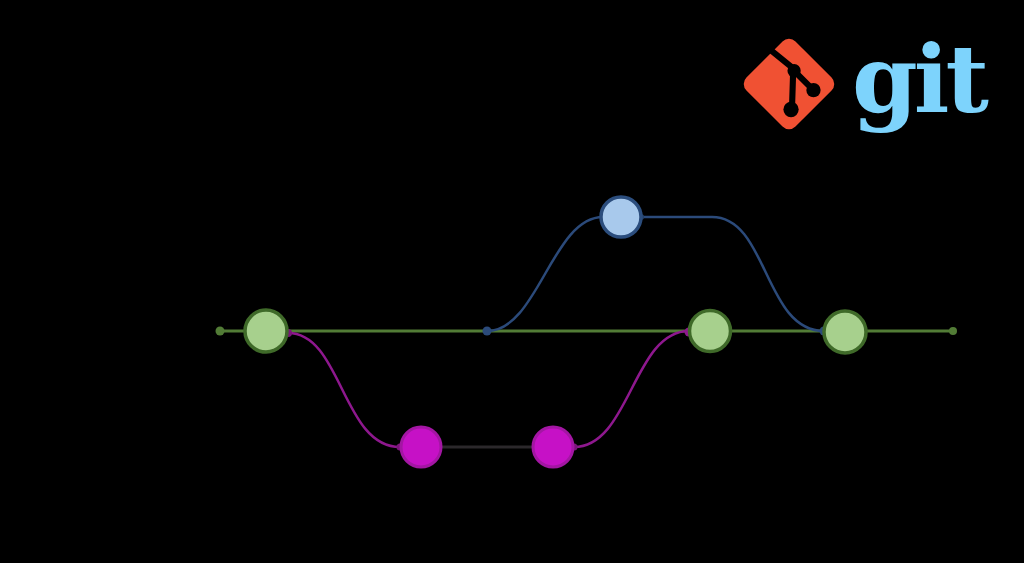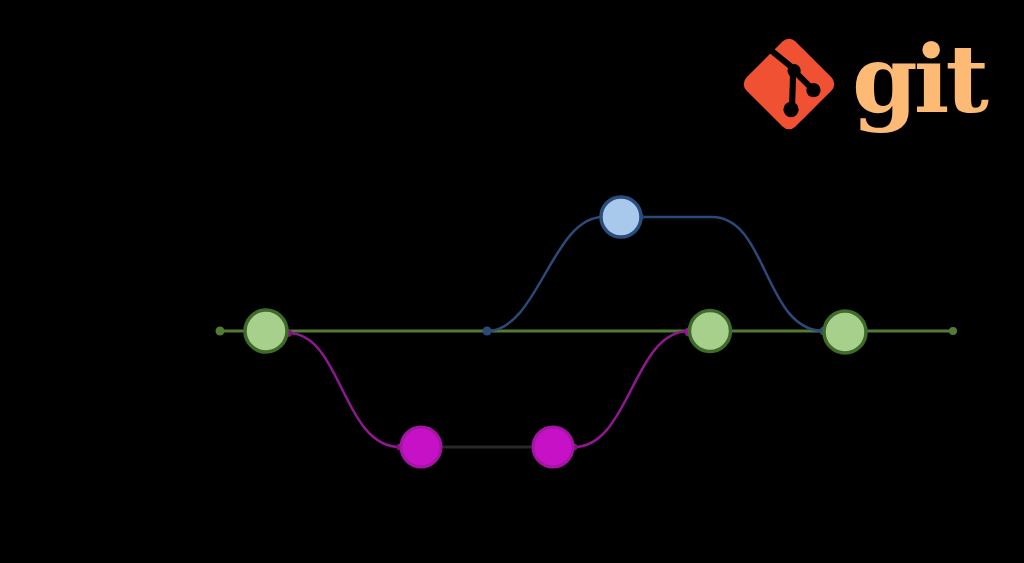--- a/index.html
+++ b/index.html
@@ -71,16 +71,16 @@
       <rect x="16" y="16" width="68" height="68" rx="9" transform="rotate(45 50 50)" fill="#f05133"></rect>
       <g stroke="#000000" stroke-width="6" stroke-linecap="round" fill="#000000">
         <line x1="30" y1="15" x2="52" y2="33"></line>
         <line x1="54" y1="40" x2="53" y2="72"></line>
         <line x1="58" y1="40" x2="71" y2="53"></line>
         <circle cx="55" cy="37" r="6.5" stroke="none"></circle>
         <circle cx="74" cy="56" r="7" stroke="none"></circle>
         <circle cx="52" cy="75" r="7.5" stroke="none"></circle>
       </g>
     </svg>
-    <span class="wordmark" style="color: #fdba74;">git</span>
+    <span class="wordmark" style="color: #7dd3fc;">git</span>
   </div>
 
 </div>
 
 </body></html>

